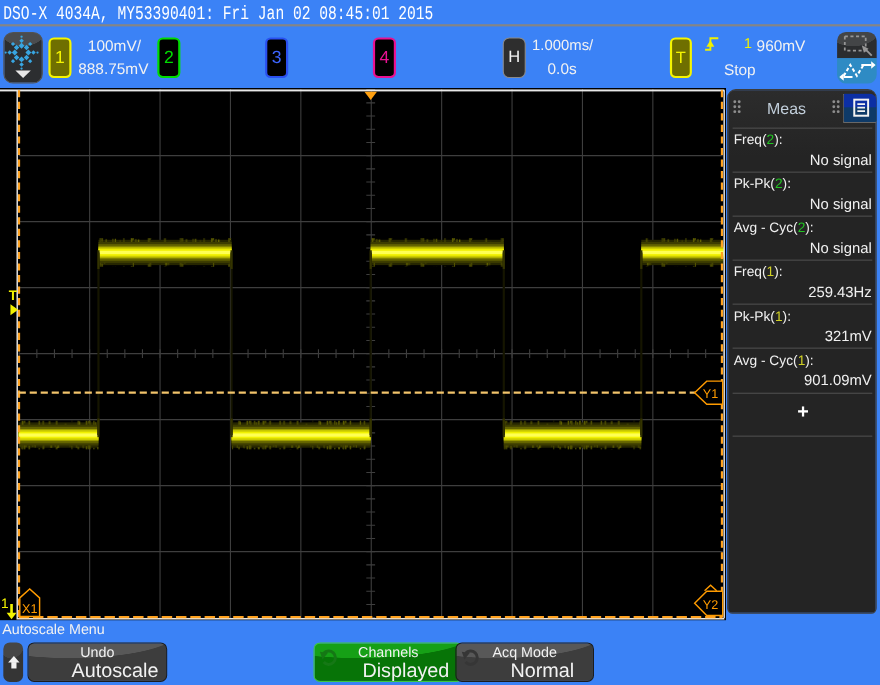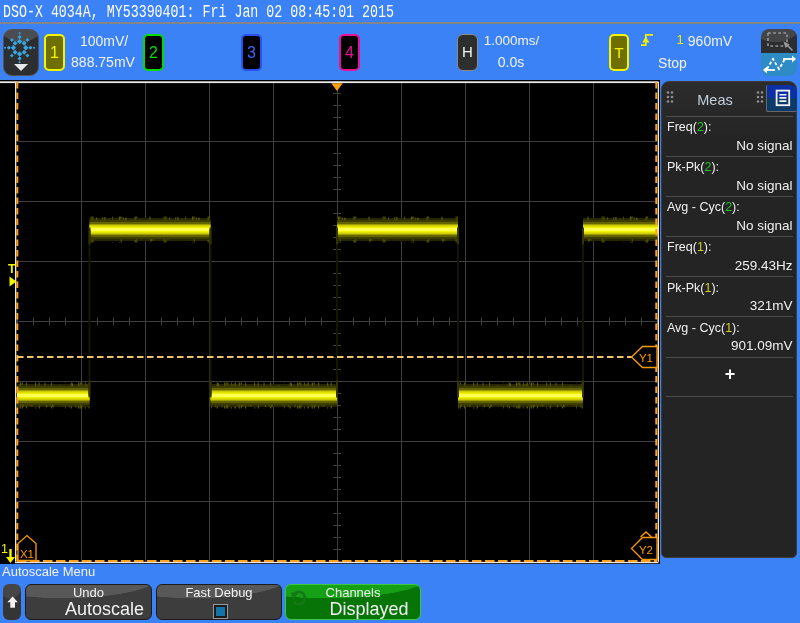--- a/index.html
+++ b/index.html
@@ -298,27 +298,29 @@
 
 <div style="position:absolute;left:2px;top:564px;font-size:13px;color:#f2f2f2">Autoscale Menu</div>
 <div style="position:absolute;left:3px;top:584px;width:18px;height:36px;border-radius:6px;background:radial-gradient(150% 120% at 40% -25%, #464646 54%, #353535 55%)"><svg width="18" height="36" viewBox="0 0 18 36">
         <polygon points="9.6,12.4 14.8,18.3 4.4,18.3" fill="#f2f2f2"></polygon>
         <rect x="7.3" y="17.9" width="4.7" height="5.8" fill="#f2f2f2"></rect>
       </svg></div>
 <div class="skey" style="left:25px">
       <div class="sk1">Undo</div>
       <div class="sk2">Autoscale</div>
     </div>
-<div class="skey" style="left:156px;width:126px">
-      <div class="sk1">Fast Debug</div>
-  <div style="position:absolute;left:55.5px;top:19px;width:15px;height:15px;background:#1c1c1c;border:1px solid #989898">
-  <div style="position:absolute;left:2px;top:2px;width:9px;height:9px;background:#1474aa"></div>
-      </div>
-    </div>
 <div class="skey" style="left:285px;width:136px;background:radial-gradient(145% 130% at 30% -32%, #16a016 54%, #077407 55%);border:1.5px solid #3fc73f">
   <div style="position:absolute;left:3px;top:2px"><svg width="20" height="20" viewBox="0 0 20 20">
           <path d="M5.2 14.9 A6.1 6.1 0 1 0 5.2 6.9" stroke="#157815" stroke-width="2.7" fill="none"></path>
           <polygon points="1.8,5.4 9.0,6.6 4.2,12.6" fill="#157815"></polygon>
         </svg></div>
   <div class="sk1">Channels</div>
       <div class="sk2">Displayed</div>
     </div>
+<div class="skey" style="left:414px;width:126px">
+  <div style="position:absolute;left:3px;top:2px"><svg width="20" height="20" viewBox="0 0 20 20">
+          <path d="M5.2 14.9 A6.1 6.1 0 1 0 5.2 6.9" stroke="#363636" stroke-width="2.7" fill="none"></path>
+          <polygon points="1.8,5.4 9.0,6.6 4.2,12.6" fill="#363636"></polygon>
+        </svg></div>
+  <div class="sk1">Acq Mode</div>
+      <div class="sk2">Normal</div>
+    </div>
 
 </div>
 </body></html>

